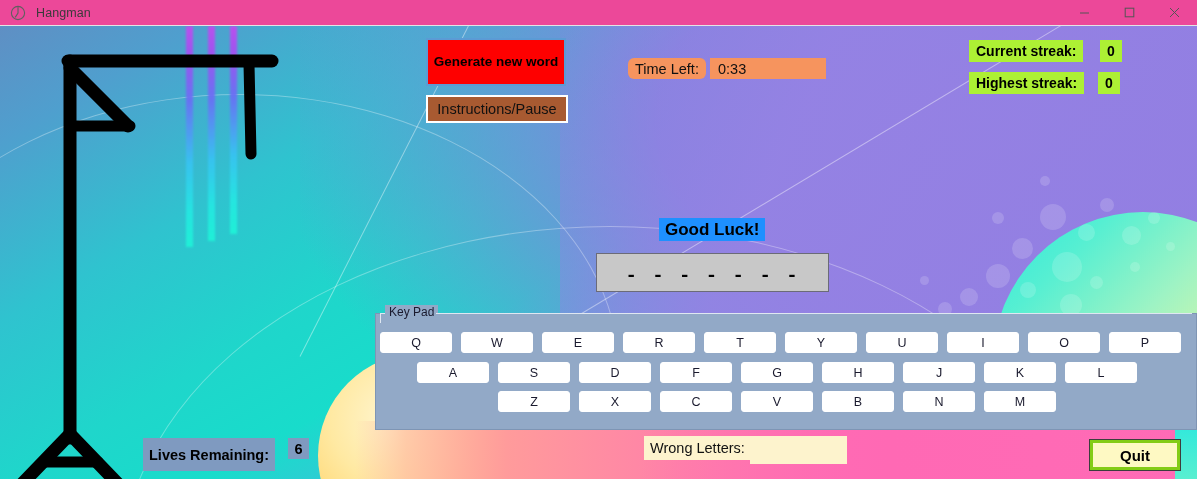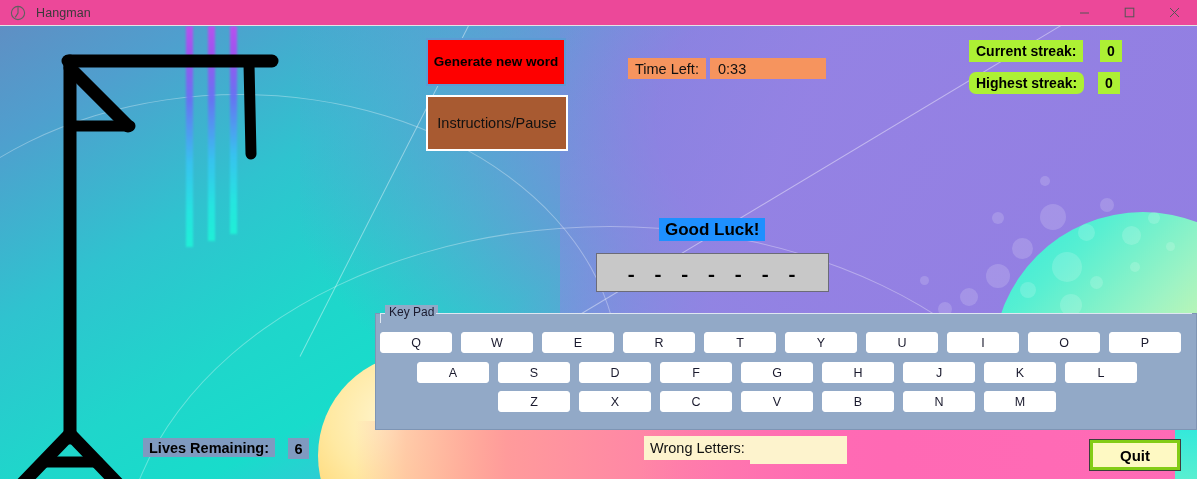--- a/index.html
+++ b/index.html
@@ -108,50 +108,50 @@
   .ctl { position: absolute; }
 
   .btn-generate {
     left: 426px; top: 38px; width: 140px; height: 48px;
     background: #fe0000; border: 2px solid #5b9bd5;
     color: #000; font-weight: bold; font-size: 13.5px; line-height: 16px;
     display: flex; align-items: center; justify-content: center; text-align: center;
     cursor: pointer; font-family: "Liberation Sans", sans-serif;
   }
   .btn-instructions {
-    left: 426px; top: 95px; width: 142px; height: 56px;
+    left: 426px; top: 95px; width: 142px; height: 28px;
     background: #a85a31; border: 2px solid #ffffff;
     color: #111; font-size: 14.5px;
     display: flex; align-items: center; justify-content: center;
     cursor: pointer; font-family: "Liberation Sans", sans-serif;
   }
 
   .time-label {
     left: 628px; top: 58px; height: 21px; padding: 0 7px;
     background: #f6945e; color: #111; font-size: 14.5px;
-    display: flex; align-items: center;
+    display: flex; align-items: center; border-radius: 6px;
   }
   .time-value {
     left: 710px; top: 58px; width: 116px; height: 21px; padding-left: 8px;
     background: #f6945e; color: #111; font-size: 14.5px;
     display: flex; align-items: center;
   }
 
   .streak-label {
     height: 22px; padding: 0 7px; background: #adf034; color: #000;
     font-weight: bold; font-size: 14px; display: flex; align-items: center;
   }
   .streak-value {
     height: 22px; width: 22px; background: #adf034; color: #000;
     font-weight: bold; font-size: 14px; display: flex;
     align-items: center; justify-content: center;
   }
   .cur-streak-label { left: 969px; top: 40px; }
   .cur-streak-value { left: 1100px; top: 40px; }
-  .high-streak-label { left: 969px; top: 72px; border-radius: 7px; }
+  .high-streak-label { left: 969px; top: 72px; }
   .high-streak-value { left: 1098px; top: 72px; }
 
   .goodluck {
     left: 659px; top: 218px; height: 23px; padding: 0 6px;
     background: #1e90ff; color: #000; font-weight: bold; font-size: 17px;
     display: flex; align-items: center;
   }
 
   .word-panel {
     left: 596px; top: 253px; width: 233px; height: 39px;
@@ -187,21 +187,21 @@
   .key {
     width: 72px; height: 21px; margin-right: 9px;
     background: #ffffff; border: 1px solid #ffffff; border-radius: 3px;
     color: #1a1a2e; font-size: 12.5px;
     display: flex; align-items: center; justify-content: center;
     cursor: pointer; font-family: "Liberation Sans", sans-serif;
   }
 
   
   .lives-label {
-    left: 143px; top: 438px; height: 19px; padding: 0 6px;
+    left: 143px; top: 438px; height: 33px; padding: 0 6px;
     background: #7f9ac0; color: #000; font-weight: bold; font-size: 14.5px;
     display: flex; align-items: center;
   }
   .lives-value {
     left: 288px; top: 438px; width: 21px; height: 21px;
     background: #7f9ac0; color: #000; font-weight: bold; font-size: 14.5px;
     display: flex; align-items: center; justify-content: center;
   }
   .wrong-label {
     left: 644px; top: 436px; height: 24px; padding: 0 6px;

